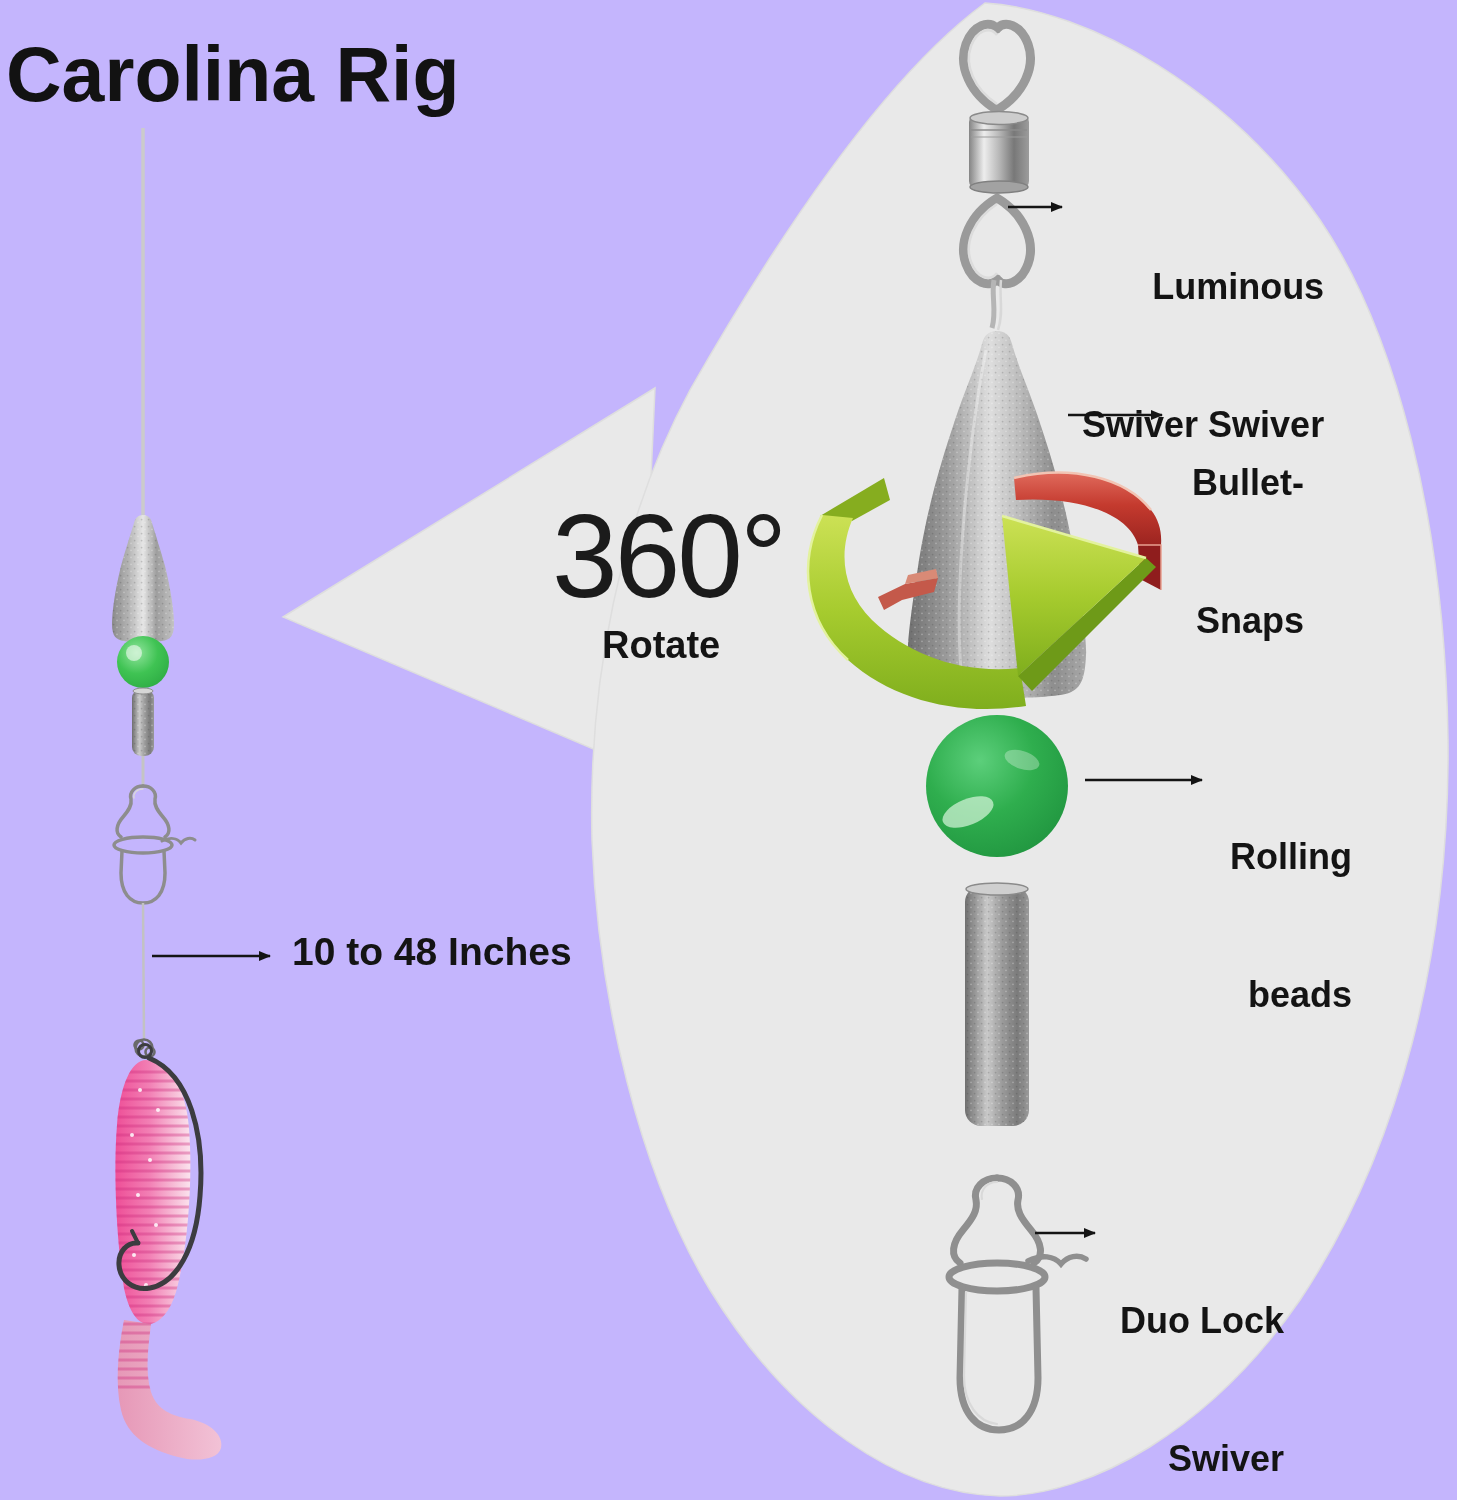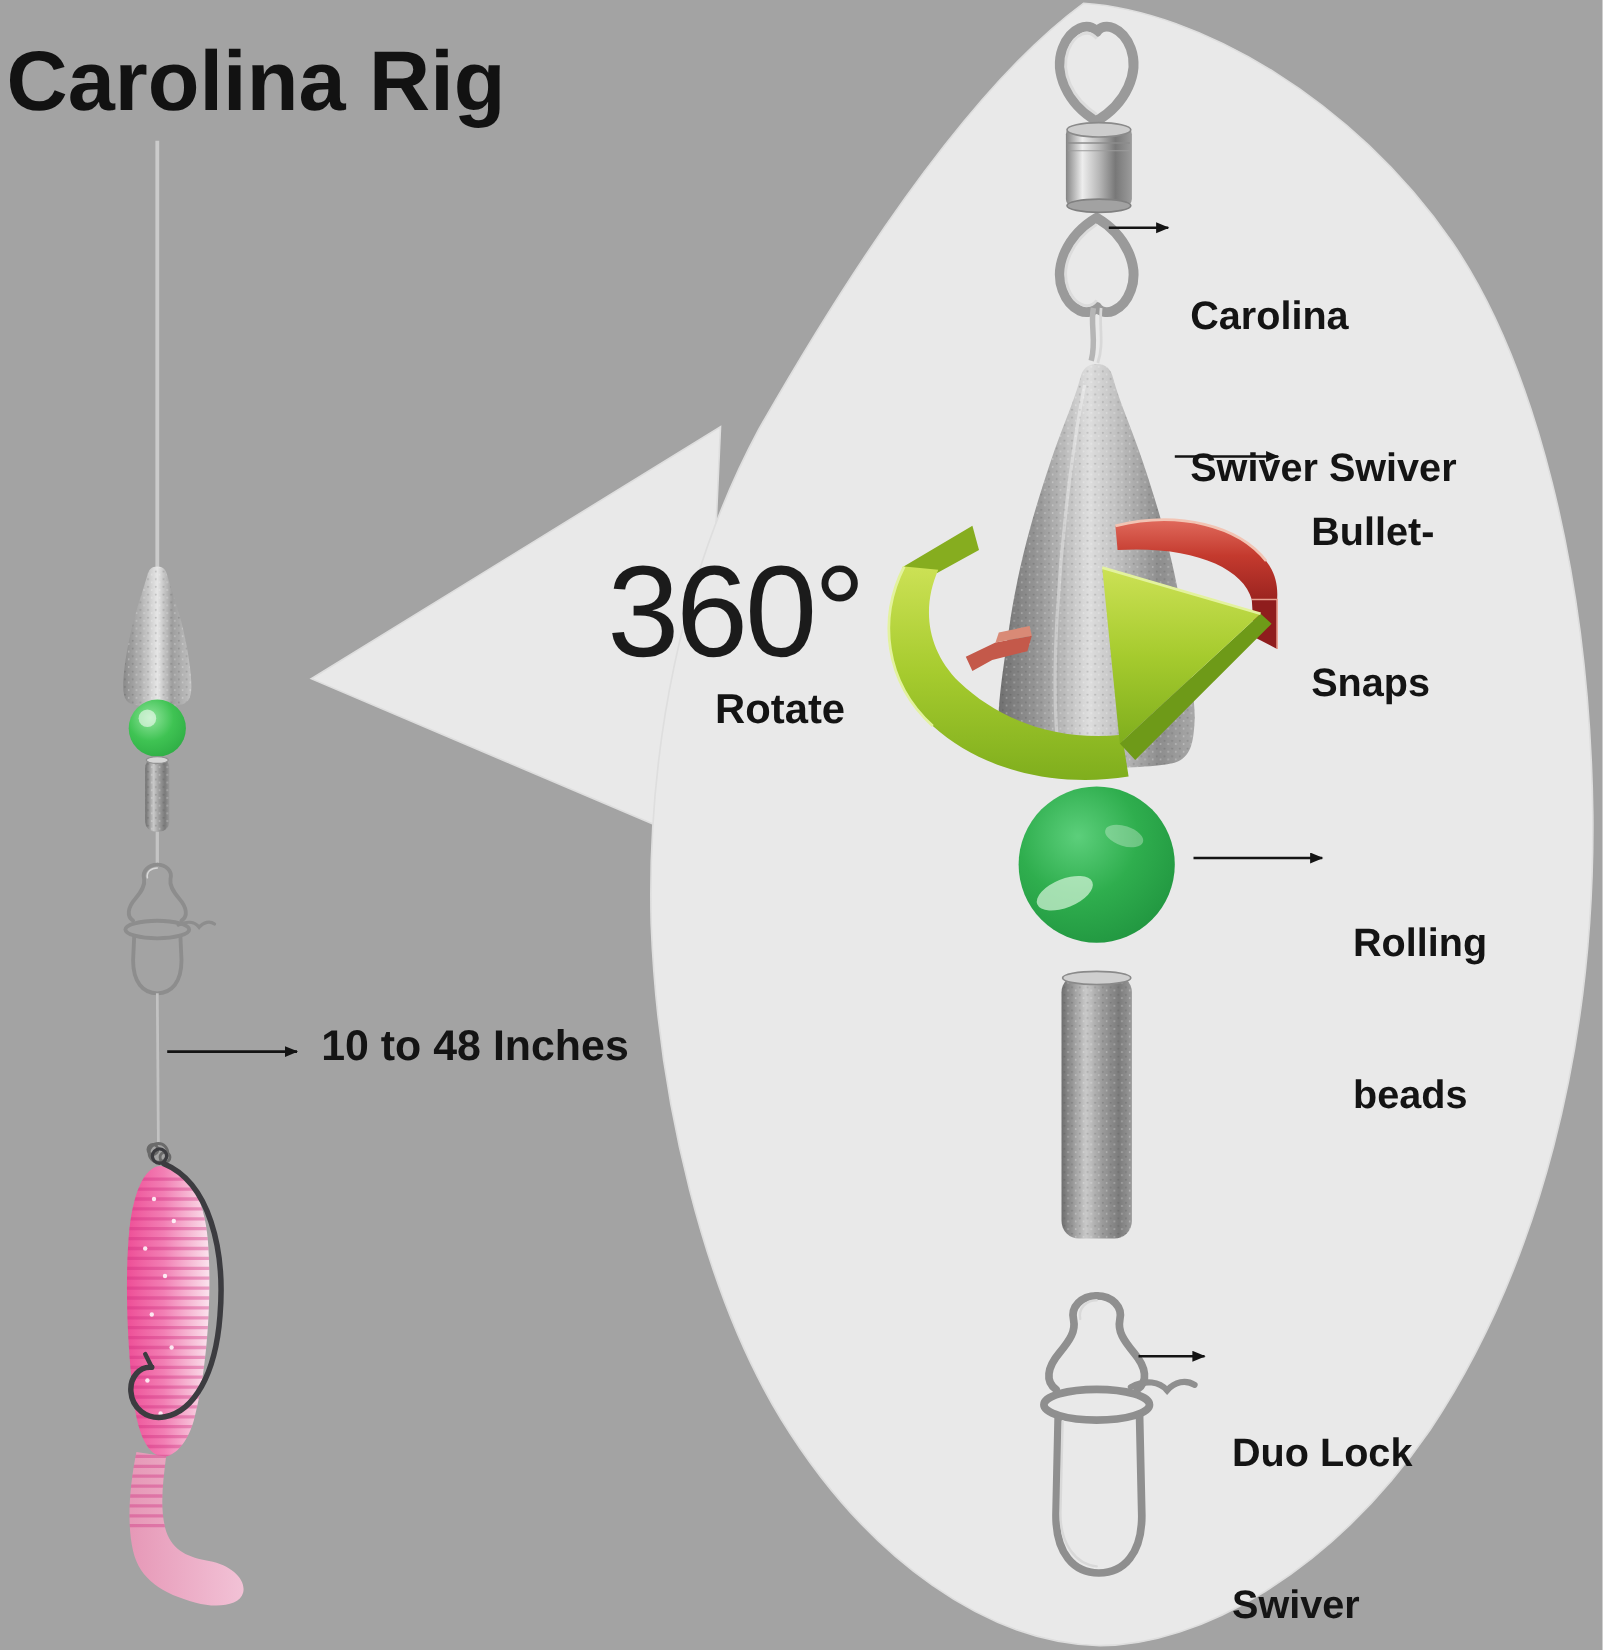--- a/index.html
+++ b/index.html
@@ -1,28 +1,28 @@
 <!DOCTYPE html>
 <html><head>
 <meta charset="utf-8">
 <style>
   html,body{margin:0;padding:0;background:#fff;}
-  #canvas{position:relative;width:1457px;height:1500px;background:#a3a3a3;overflow:hidden;
-          font-family:"Liberation Sans", sans-serif;color:#141414;}
+  #canvas{position:relative;width:1457px;height:1500px;background:#c4b5fd;overflow:hidden;
+          font-family:"Liberation Sans", sans-serif;color:#141414;text-align:right;}
   #scene{position:absolute;left:0;top:0;width:1457px;height:1500px;}
   .lbl{position:absolute;font-weight:bold;color:#141414;white-space:pre;line-height:46px;}
   .lbl .ln{display:block;}
   #title{position:absolute;left:6px;top:30px;font-size:77px;font-weight:bold;letter-spacing:0px;color:#121212;}
   #leader-label{position:absolute;left:292px;top:930px;font-size:39px;font-weight:bold;}
   #swivel-label{left:1082px;top:172px;font-size:36px;}
   #weight-label{left:1192px;top:368px;font-size:36px;}
   #beads-label{left:1230px;top:742px;font-size:36px;}
   #snaps-label{left:1120px;top:1206px;font-size:36px;}
   #deg360{position:absolute;left:552px;top:488px;font-size:118px;font-weight:400;letter-spacing:-3px;color:#1b1b1b;}
-  #rotate-label{position:absolute;left:602px;top:624px;font-size:38px;font-weight:bold;margin-left:48px;}
+  #rotate-label{position:absolute;left:602px;top:624px;font-size:38px;font-weight:bold;}
 </style>
 </head>
 <body>
 
 <div id="canvas">
 
   <svg id="scene" viewBox="0 0 1457 1500" xmlns="http://www.w3.org/2000/svg">
     <defs>
       <marker id="ah" markerWidth="13" markerHeight="12" refX="11" refY="5" orient="auto" markerUnits="userSpaceOnUse">
         <path d="M0,0 L12,5 L0,10 Z" fill="#141414"></path>
@@ -318,21 +318,21 @@
   </svg>
 
   <div id="title">Carolina Rig</div>
 
   <div id="leader-label">10 to 48 Inches</div>
 
   <div id="deg360">360°</div>
   <div id="rotate-label">Rotate</div>
 
   <div id="swivel-label" class="lbl">
-    <span class="ln">Carolina</span>
+    <span class="ln">Luminous</span>
     <span class="ln">Swiver Swiver</span>
   </div>
 
   <div id="weight-label" class="lbl">
     <span class="ln">Bullet-</span>
     <span class="ln">Snaps</span>
   </div>
 
   <div id="beads-label" class="lbl">
     <span class="ln">Rolling</span>

